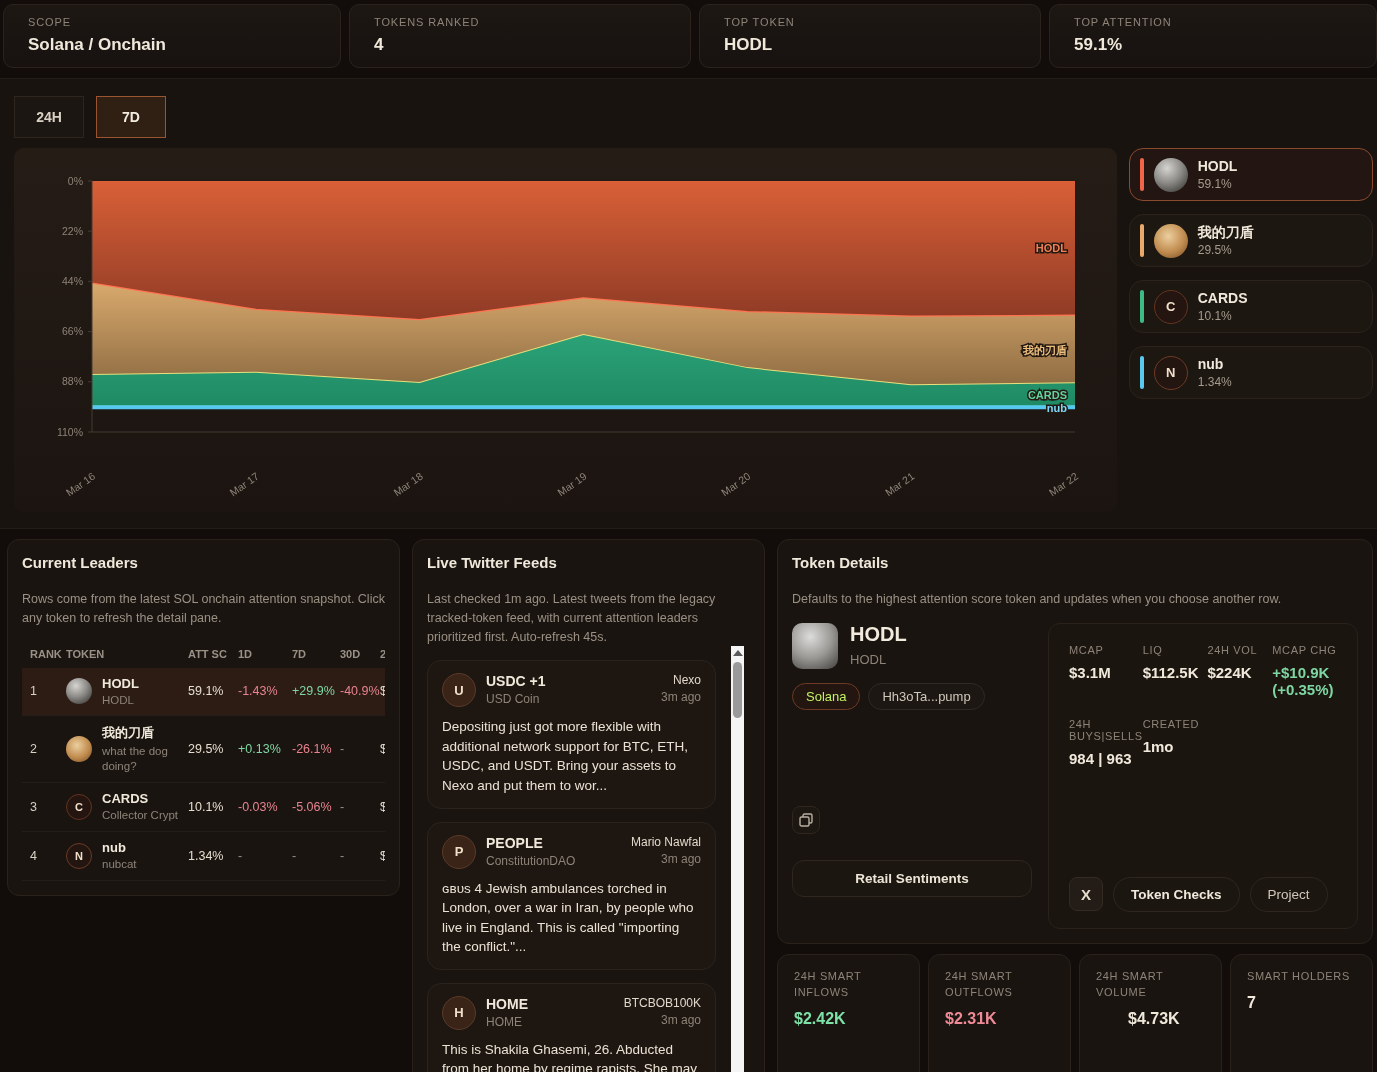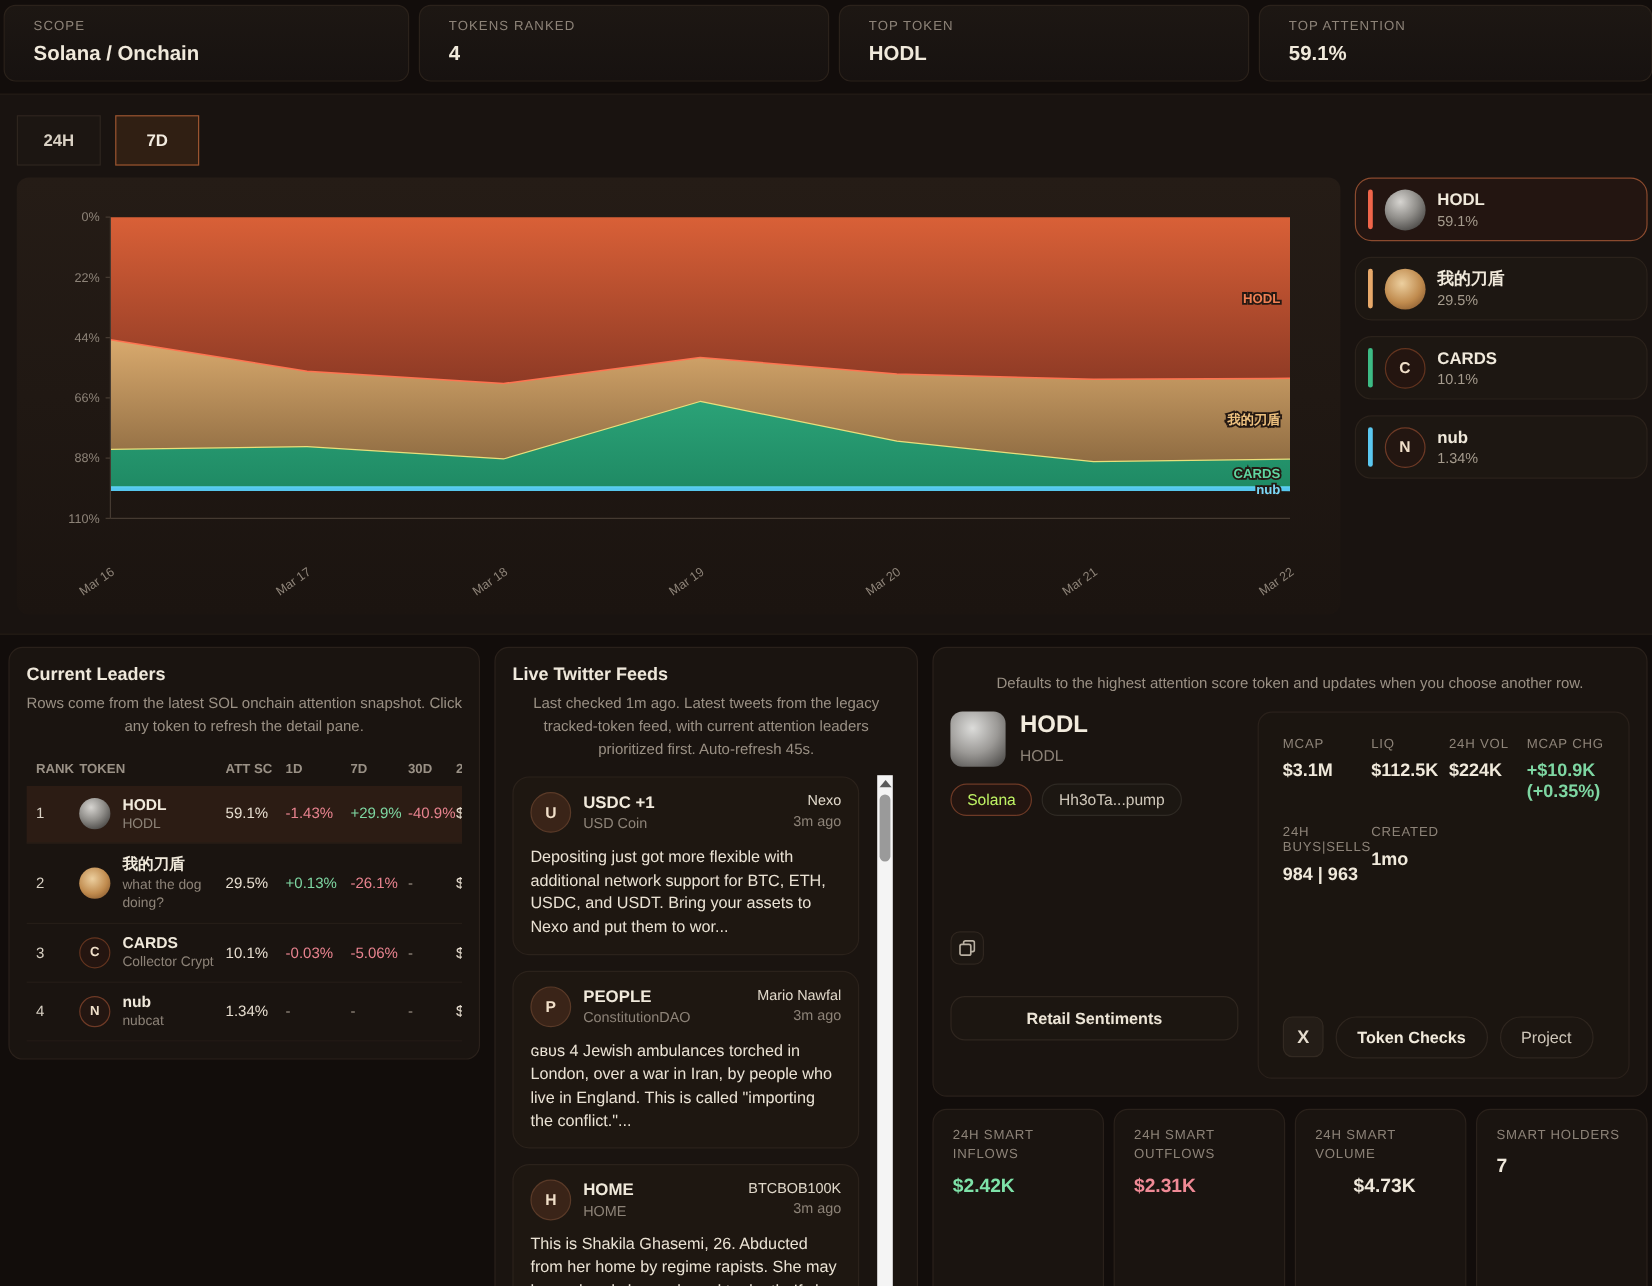--- a/index.html
+++ b/index.html
@@ -39,21 +39,21 @@
 
   .av-hodl { background:radial-gradient(circle at 38% 30%, #d6d4d0, #8f8d89 45%, #3c3a38 90%); }
   .av-dog  { background:radial-gradient(circle at 42% 36%, #eccf9f, #c08b4e 55%, #7a4e28 95%); }
   .av-letter { background:#241510; border:1px solid #63341f; }
   .av-letter-blue { background:#231611; border:1px solid #6e3a26; }
 
   
   .bottom { display:grid; grid-template-columns:393px 353px 1fr; gap:12px; padding:10px 4px 0 7px; align-items:start; }
   .panel { background:#1a1410; border:1px solid #2a211b; border-radius:12px; padding:14px; }
   .panel-title { font-size:15px; font-weight:bold; color:#efe8db; }
-  .panel-sub { font-size:12.5px; color:#9a9084; line-height:1.5; margin-top:6px;text-align:center; }
+  .panel-sub { font-size:12.5px; color:#9a9084; line-height:1.5; margin-top:19px; }
 
   
   .ldr-table { margin-top:14px; overflow:hidden; }
   .ldr-head, .ldr-row { display:grid; grid-template-columns:36px 122px 50px 54px 48px 40px 58px; align-items:center; }
   .ldr-head { font-size:11px; font-weight:bold; color:#9a9186; padding:6px 0 8px 8px; white-space:nowrap; }
   .ldr-head span { overflow:hidden; }
   .ldr-row { padding:8px 0 8px 8px; border-bottom:1px solid #251d17; font-size:12.5px; white-space:nowrap; cursor:pointer; }
   .ldr-row.active { background:#2c1c14; }
   .ldr-rank { color:#d9d1c4; }
   .ldr-token { display:flex; align-items:center; gap:10px; }
@@ -367,20 +367,21 @@
   </div>
       </div>
     <div class="scrollbar">
       <div class="sb-arrow"></div>
       <div class="sb-thumb"></div>
     </div>
   </div>
 
   <div>
     <div class="panel">
+      <div class="panel-title">Token Details</div>
       <div class="panel-sub">Defaults to the highest attention score token and updates when you choose another row.</div>
       <div class="td-body">
         <div class="td-left">
           <div class="td-id">
             <div class="td-avatar"></div>
             <div>
               <div class="td-name">HODL</div>
               <div class="td-symbol">HODL</div>
             </div>
           </div>

